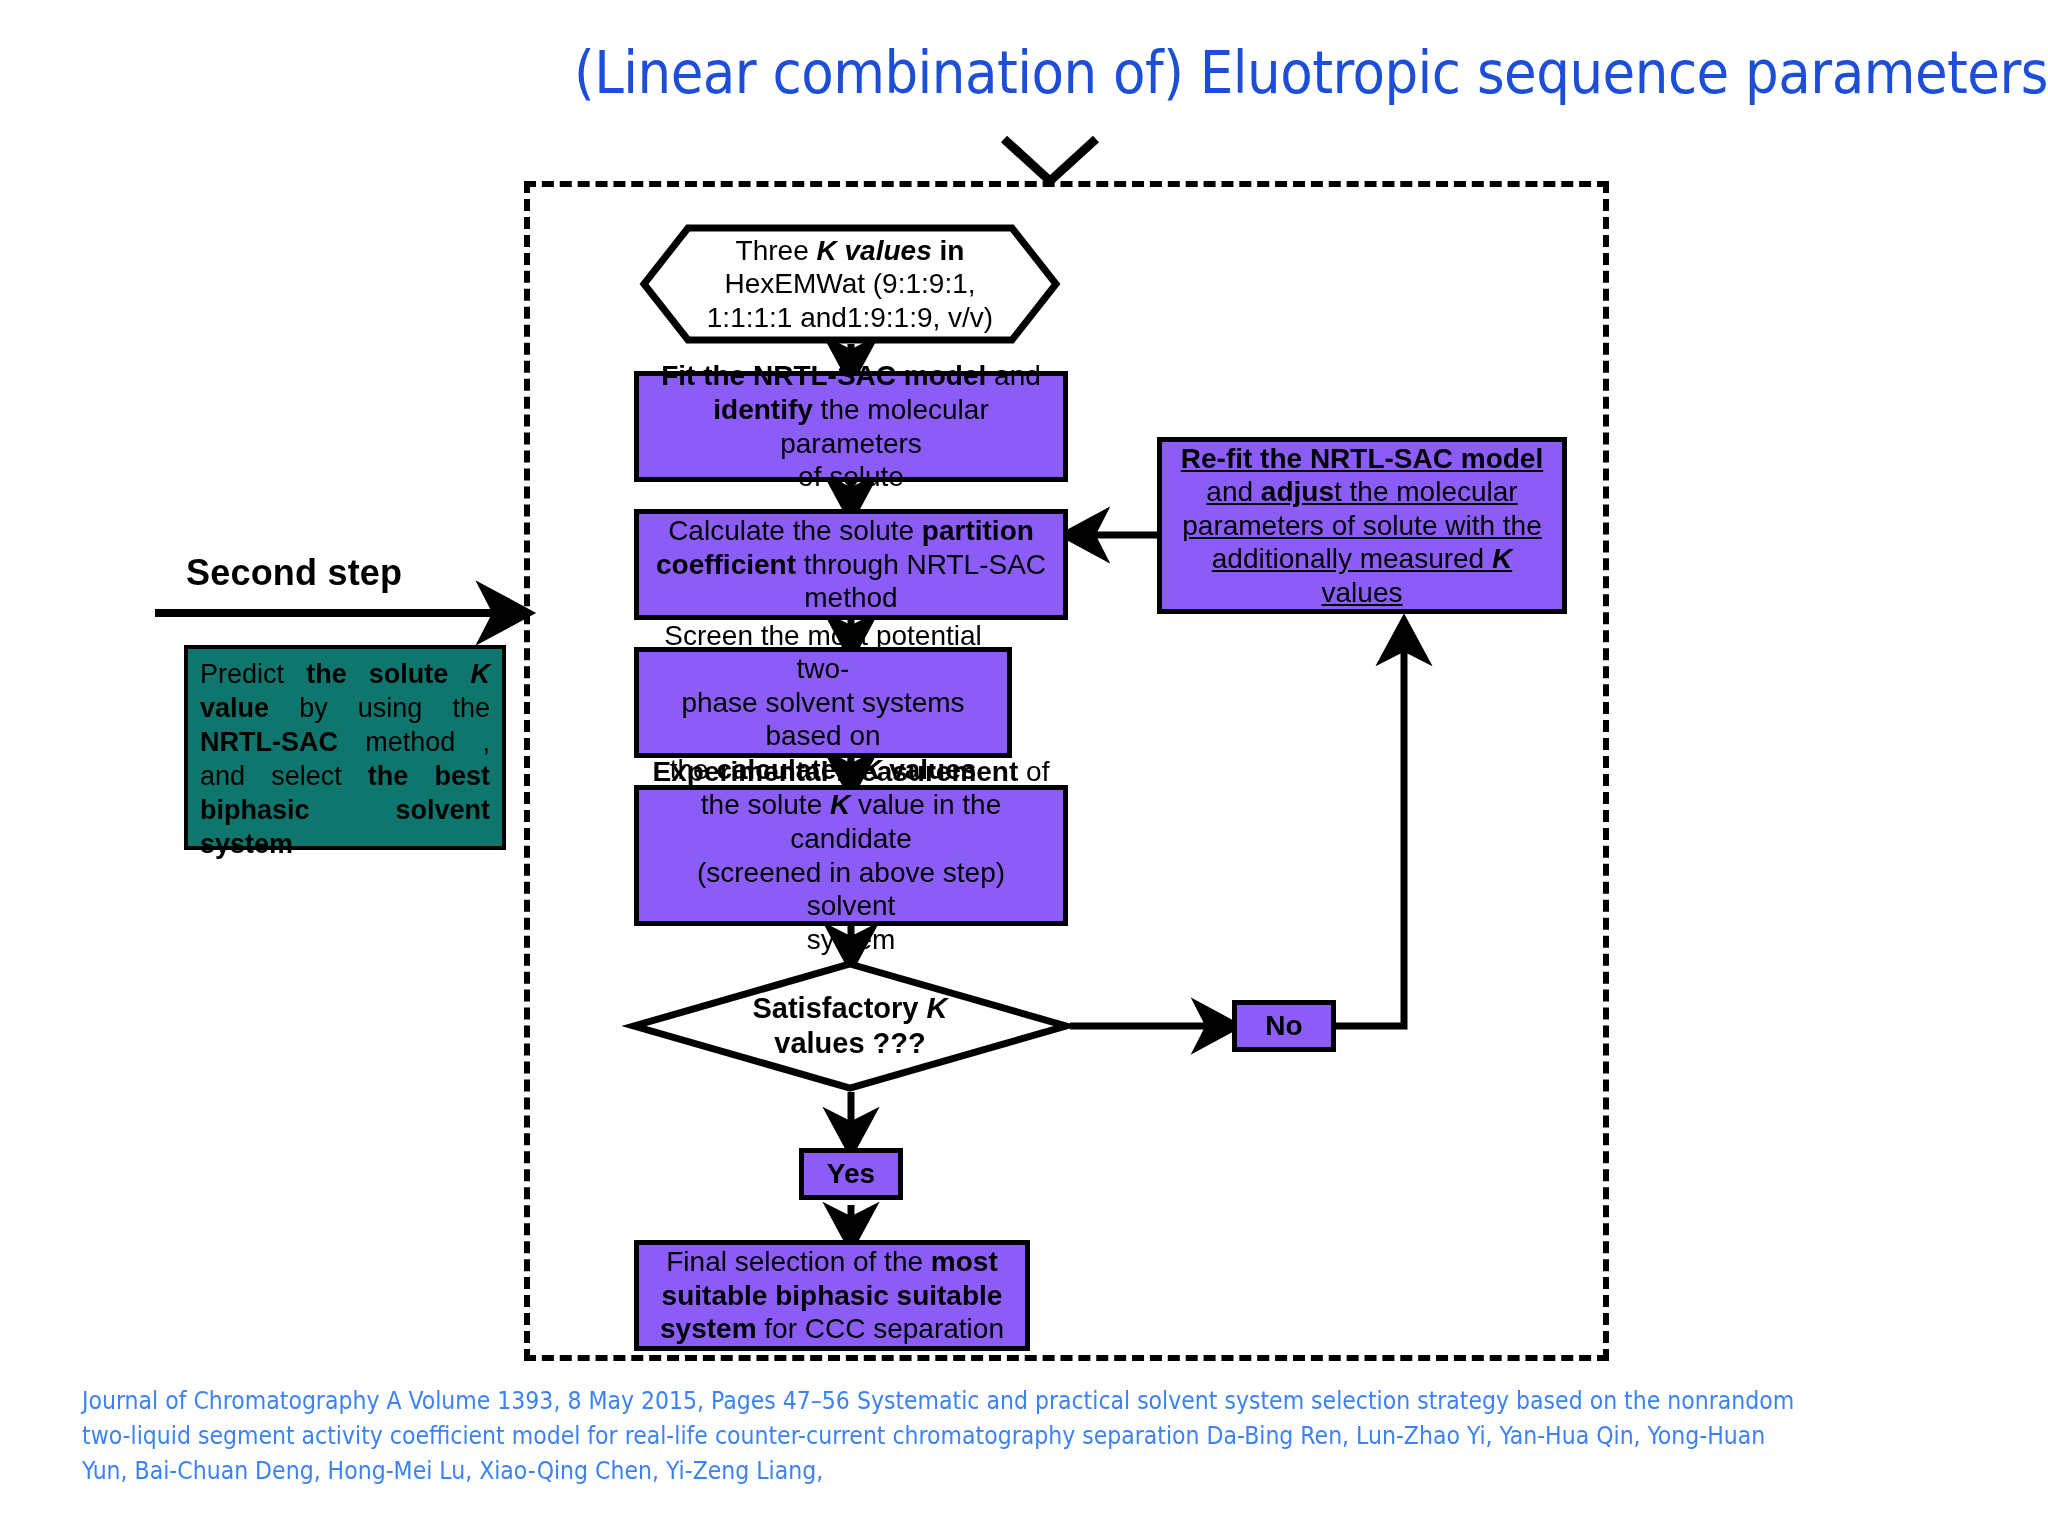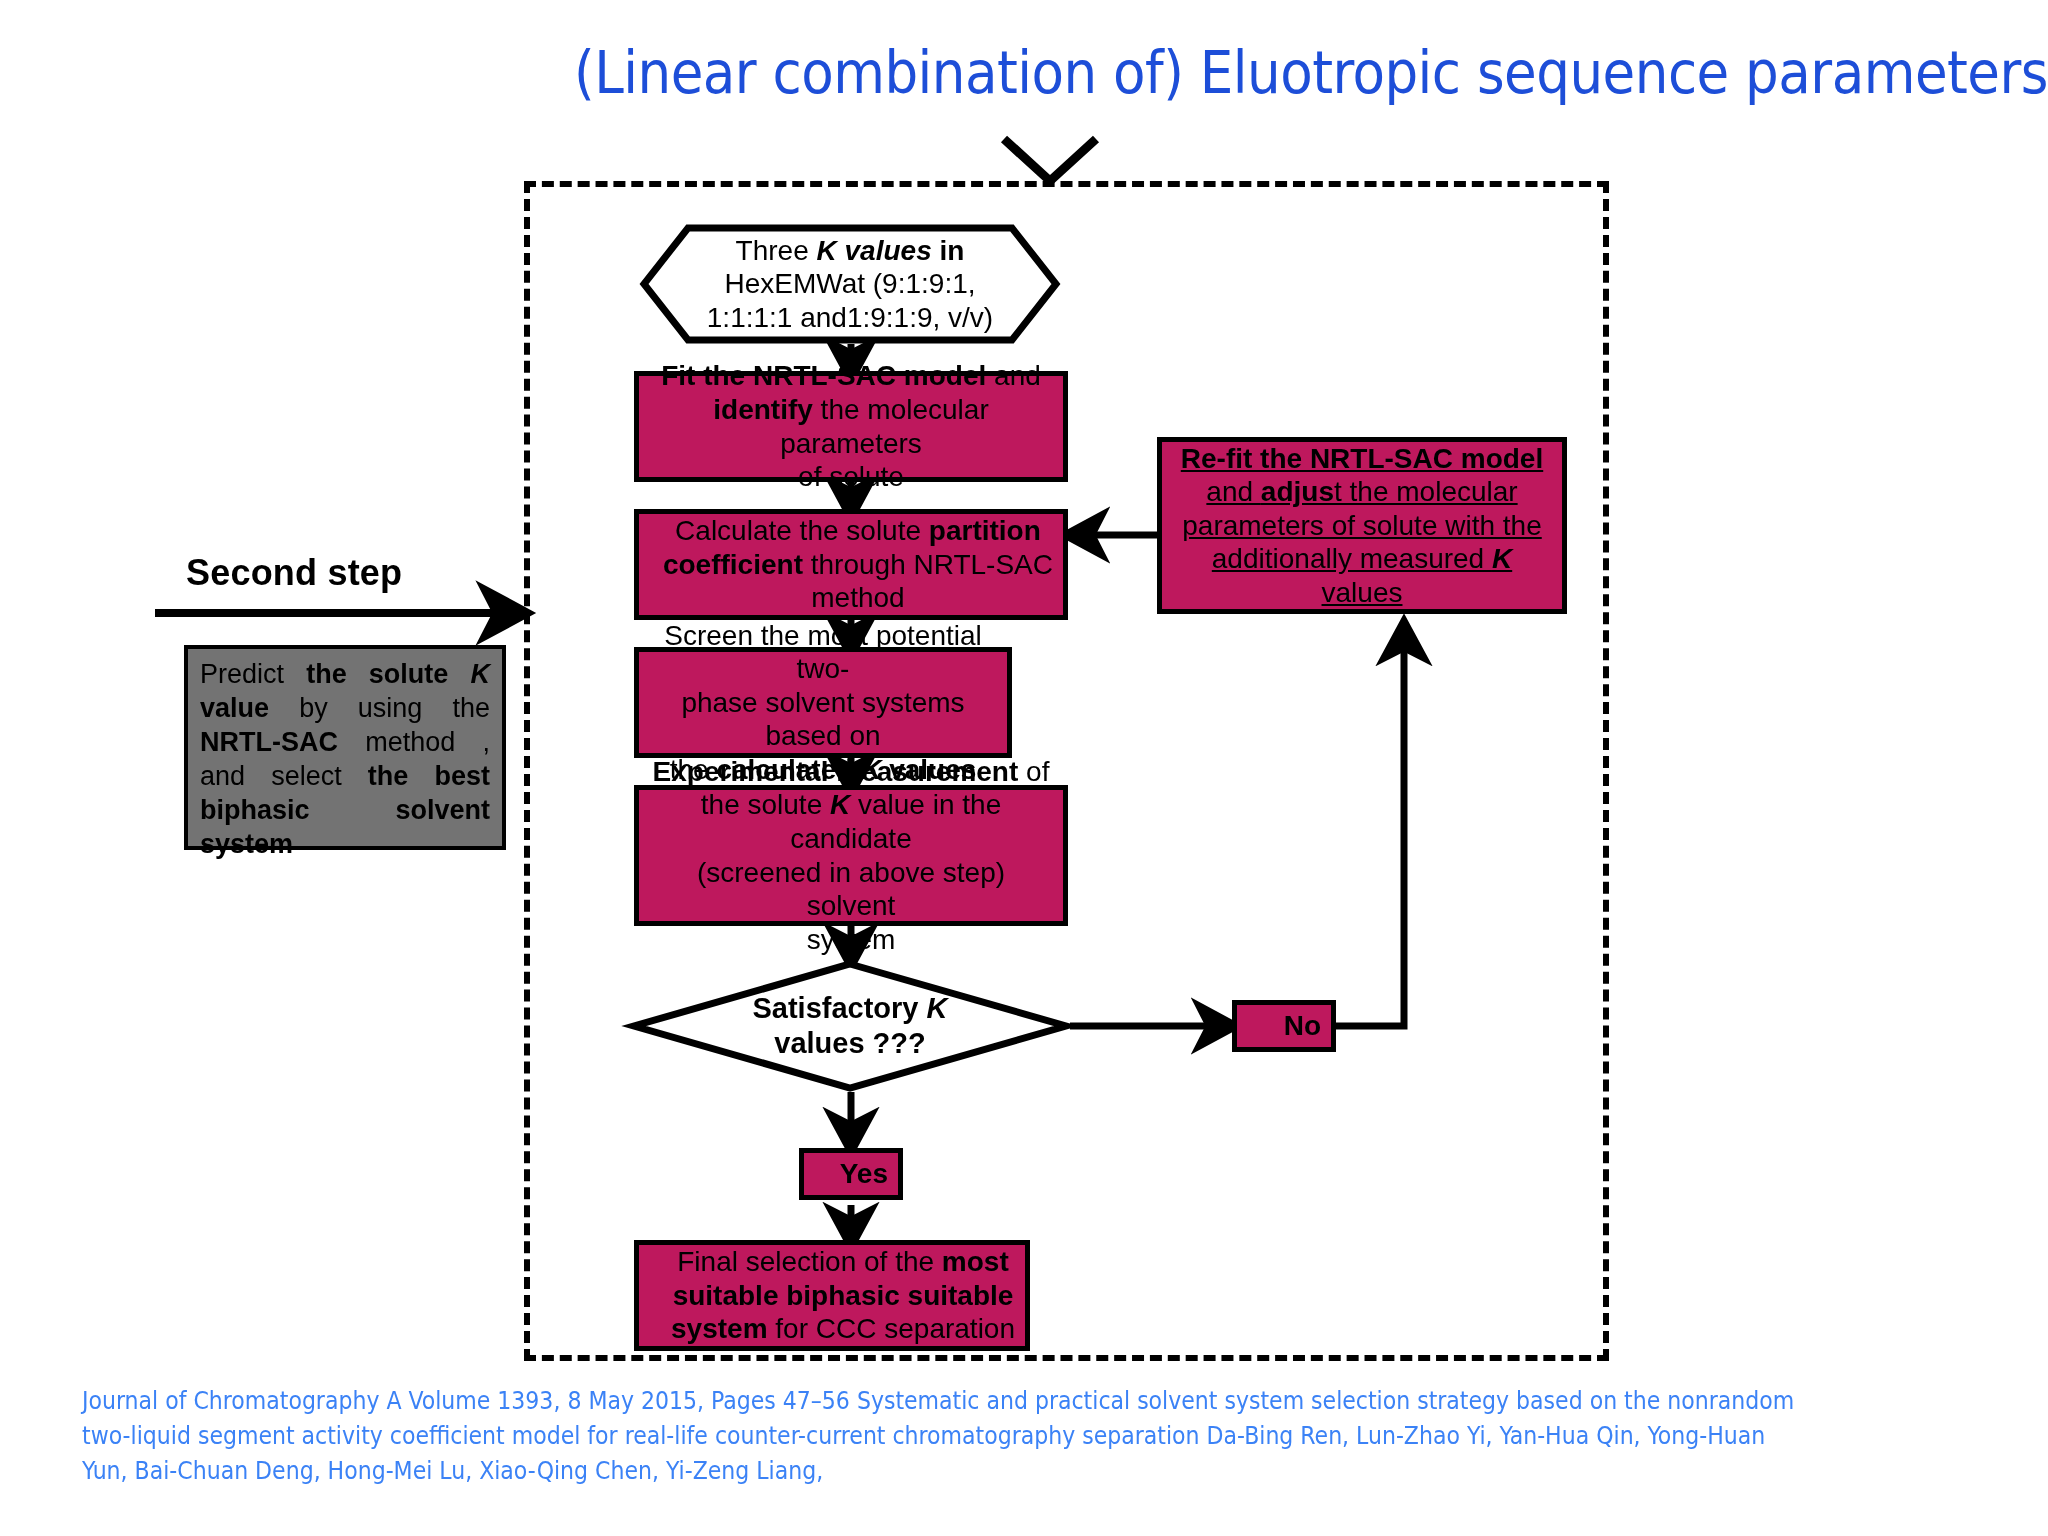--- a/index.html
+++ b/index.html
@@ -18,22 +18,22 @@
   #chevron{position:absolute;left:1000px;top:135px;width:100px;height:50px;}
 
   
   #dashed-region{
     position:absolute;left:524px;top:181px;width:1085px;height:1180px;
     border:6px dashed #000;box-sizing:border-box;
   }
 
   
   .node{
-    position:absolute;box-sizing:border-box;background:#be185d;
-    display:flex;align-items:center;justify-content:flex-end;text-align:center;
+    position:absolute;box-sizing:border-box;background:#8b5cf6;
+    display:flex;align-items:center;justify-content:center;text-align:center;
     line-height:1.20;color:#000;
   }
   .box{border:5px solid #000;}
   .box-inner{padding:0 10px;}
 
   .txt{font-size:28px;}
   .txt b{font-weight:bold;}
   .txt i{font-style:italic;font-weight:bold;}
 
   
@@ -48,21 +48,21 @@
   #diamond{position:absolute;left:630px;top:960px;width:440px;height:132px;}
   #diamond .dlabel{
     position:absolute;left:0;top:0;width:440px;height:132px;
     display:flex;align-items:center;justify-content:center;text-align:center;
     font-size:29px;font-weight:bold;line-height:1.2;
   }
 
   
   #predict-box{
     position:absolute;left:184px;top:645px;width:322px;height:205px;
-    border:4px solid #000;box-sizing:border-box;background:#737373;
+    border:4px solid #000;box-sizing:border-box;background:#0f766e;
     padding:8px 12px 0 12px;
   }
   #predict-box .p{
     font-size:27px;line-height:1.26;text-align:justify;text-align-last:left;
   }
 
   #second-step-label{
     position:absolute;left:186px;top:552px;width:340px;
     font-size:36px;font-weight:bold;letter-spacing:0.2px;
   }

